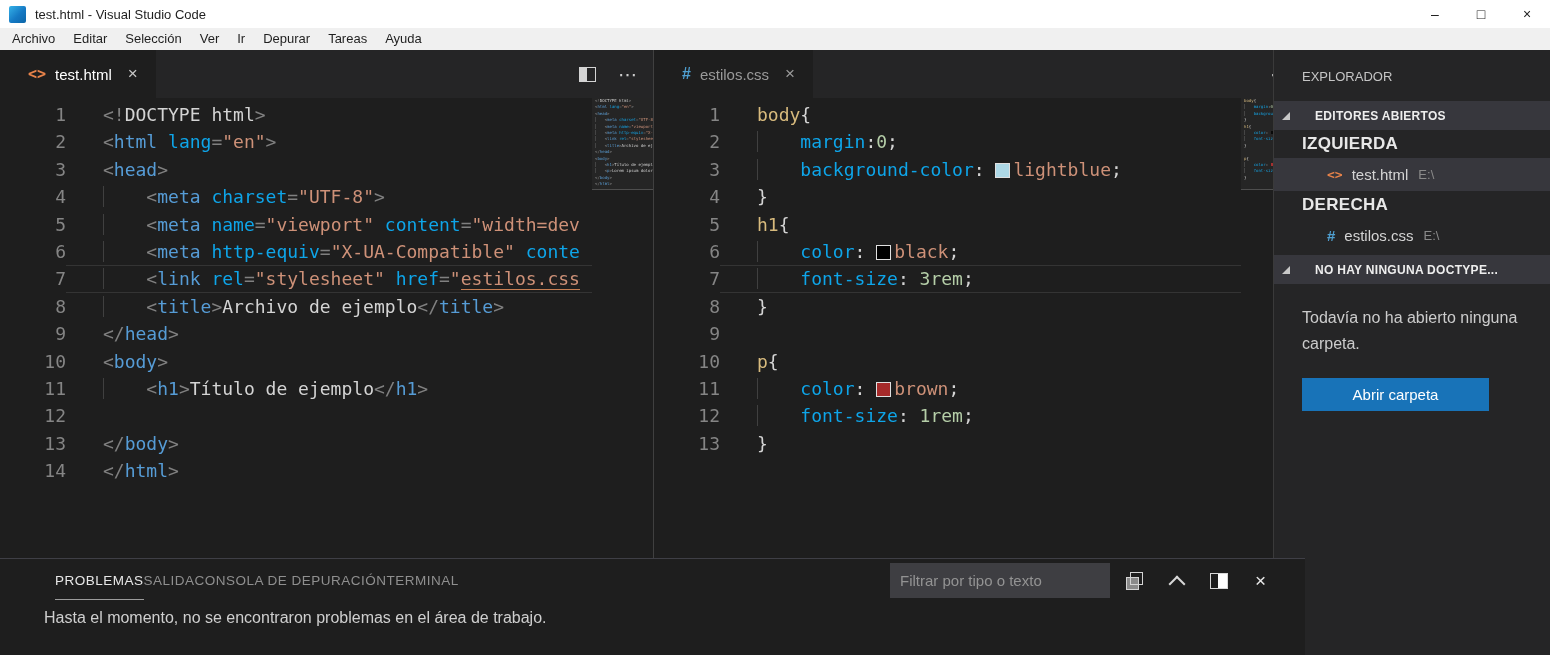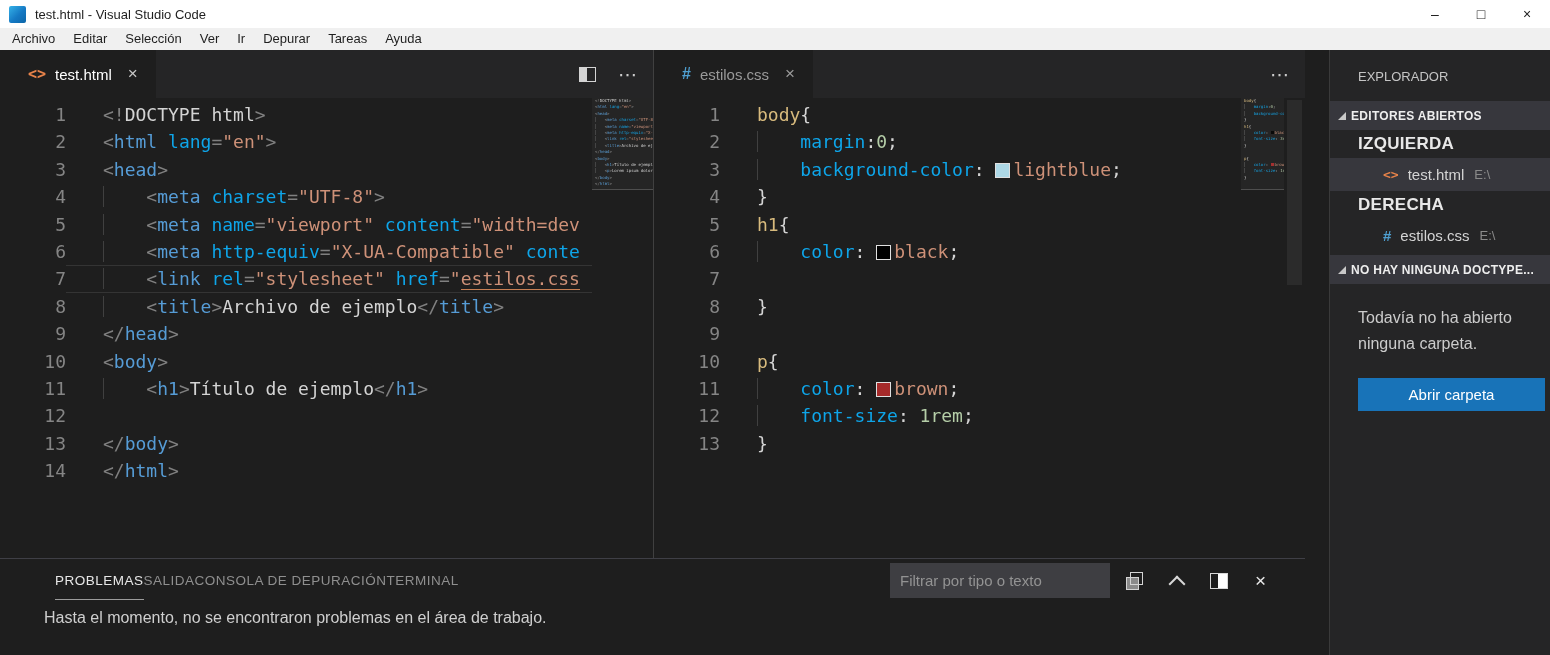--- a/index.html
+++ b/index.html
@@ -59,23 +59,23 @@
   .minimap-left { right:0; width:61px; }
   .minimap-right { right:21px; width:43px; }
   .minimap .line { height:6.4px; line-height:6.4px; font-size:4px; }
   .minimap .lc { padding-left:3px; }
   .minimap .swatch { width:3px; height:3px; border:none; margin-right:1px; vertical-align:0; }
   .mslider { position:absolute; left:0; right:0; top:0; height:92px; background:rgba(160,160,160,0.06); border-bottom:1px solid #4e4e4e; }
   .vscroll { position:absolute; right:0; top:0; bottom:0; width:21px; }
   .vslider { position:absolute; left:3px; right:3px; top:2px; height:185px; background:rgba(121,121,121,0.15); }
 
   
-  .sidebar { position:absolute; right:0; top:50px; width:221px; height:605px; background:#252526; border-left:1px solid #3a3a3a; }
+  .sidebar { position:absolute; right:0; top:50px; width:277px; height:605px; background:#252526; border-left:1px solid #3a3a3a; }
   .sb-title { padding:19px 0 0 28px; font-size:13px; color:#c5c5c5; }
-  .sb-header { height:29px; margin-top:17px; background:#37373d; display:flex; align-items:center; padding-left:8px; }
+  .sb-header { height:29px; margin-top:17px; background:#37373d; display:flex; align-items:center; padding-left:8px;gap:20px; }
   .sb-header-2 { margin-top:3px; }
   .twisty { width:0; height:0; border-left:8px solid transparent; border-bottom:8px solid #c8c8c8; margin-right:5px; }
   .sb-header-label { font-size:12px; font-weight:bold; color:#eeeeee; letter-spacing:0.3px; white-space:nowrap; overflow:hidden; }
   .sb-sub { height:28px; display:flex; align-items:center; padding-left:28px; font-size:17px; font-weight:bold; color:#e8e8e8; letter-spacing:0.3px; }
   .sb-file { height:33px; display:flex; align-items:center; padding-left:53px; }
   .sb-file.selected { background:#37373d; }
   .sb-file .fname { font-size:15px; color:#d4d4d4; margin-left:9px; }
   .sb-file .fdetail { font-size:13px; color:#8a8a8a; margin-left:10px; }
   .fi-html { font-family:"DejaVu Sans Mono", monospace; font-weight:bold; font-size:13px; color:#e8834a; }
   .fi-css { font-weight:bold; font-size:15px; color:#4f9fd0; }
@@ -189,21 +189,21 @@
       </div>
     </div>
     <div class="editor">
       <div class="codewrap">
           <div class="line"><span class="ln">1</span><span class="lc"><span class="tk-sel">body</span><span class="tk-x">{</span></span></div>
           <div class="line"><span class="ln">2</span><span class="lc"><span class="tk-g">    </span><span class="tk-a">margin</span><span class="tk-x">:</span><span class="tk-nu">0</span><span class="tk-x">;</span></span></div>
           <div class="line"><span class="ln">3</span><span class="lc"><span class="tk-g">    </span><span class="tk-a">background-color</span><span class="tk-x">: </span><span class="swatch" style="background: rgb(173, 216, 230);"></span><span class="tk-s">lightblue</span><span class="tk-x">;</span></span></div>
           <div class="line"><span class="ln">4</span><span class="lc"><span class="tk-x">}</span></span></div>
           <div class="line"><span class="ln">5</span><span class="lc"><span class="tk-sel">h1</span><span class="tk-x">{</span></span></div>
           <div class="line"><span class="ln">6</span><span class="lc"><span class="tk-g">    </span><span class="tk-a">color</span><span class="tk-x">: </span><span class="swatch" style="background: rgb(0, 0, 0);"></span><span class="tk-s">black</span><span class="tk-x">;</span></span></div>
-          <div class="line cur"><span class="ln">7</span></div>
+          <div class="line cur"><span class="ln">7</span><span class="lc"><span class="tk-g">    </span><span class="tk-a">font-size</span><span class="tk-x">: </span><span class="tk-nu">3rem</span><span class="tk-x">;</span></span></div>
           <div class="line"><span class="ln">8</span><span class="lc"><span class="tk-x">}</span></span></div>
           <div class="line"><span class="ln">9</span><span class="lc"></span></div>
           <div class="line"><span class="ln">10</span><span class="lc"><span class="tk-sel">p</span><span class="tk-x">{</span></span></div>
           <div class="line"><span class="ln">11</span><span class="lc"><span class="tk-g">    </span><span class="tk-a">color</span><span class="tk-x">: </span><span class="swatch" style="background: rgb(165, 42, 42);"></span><span class="tk-s">brown</span><span class="tk-x">;</span></span></div>
           <div class="line"><span class="ln">12</span><span class="lc"><span class="tk-g">    </span><span class="tk-a">font-size</span><span class="tk-x">: </span><span class="tk-nu">1rem</span><span class="tk-x">;</span></span></div>
           <div class="line"><span class="ln">13</span><span class="lc"><span class="tk-x">}</span></span></div>
         </div>
       <div class="minimap minimap-right">
         <div class="mslider"></div>
         <div>

